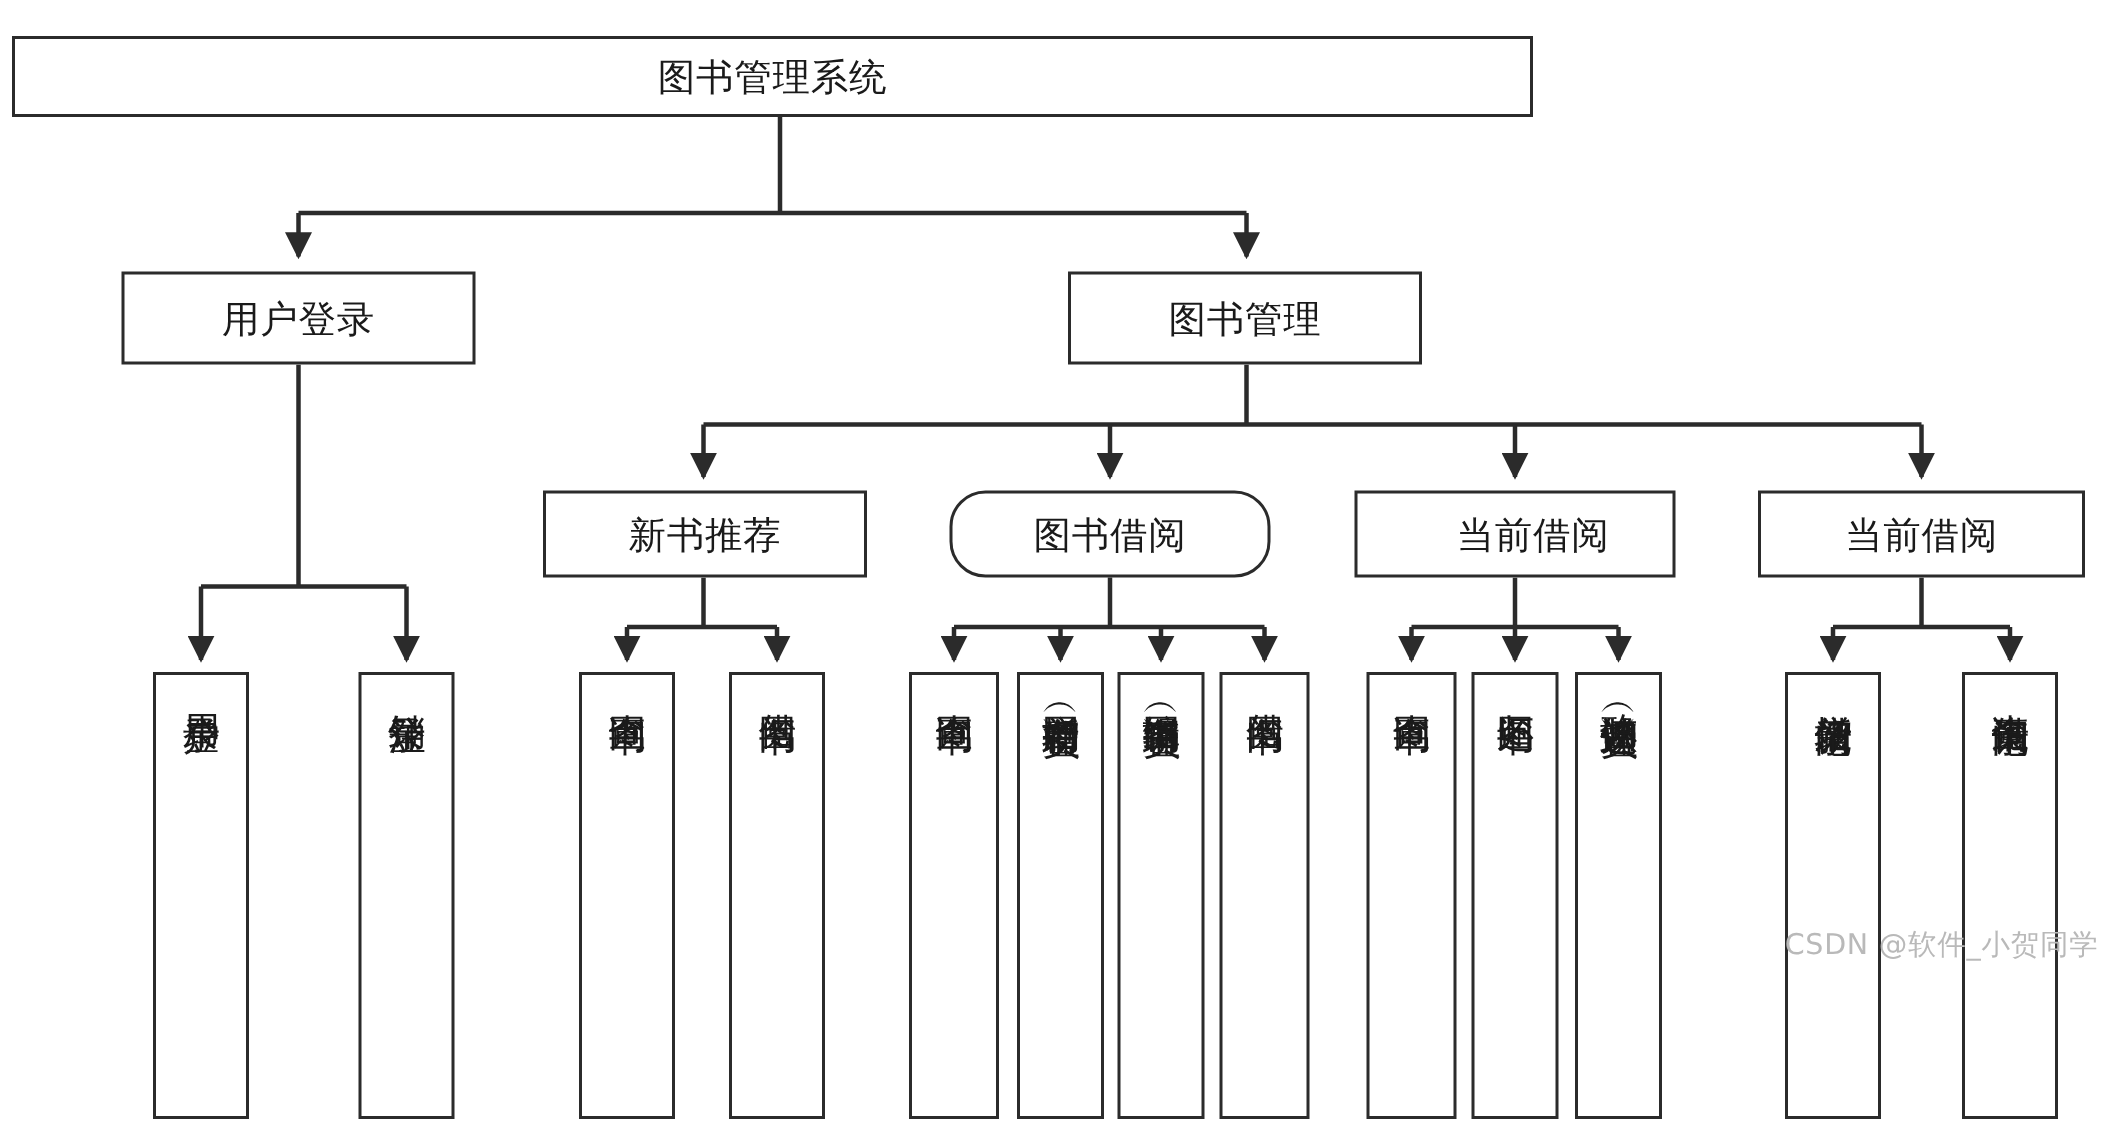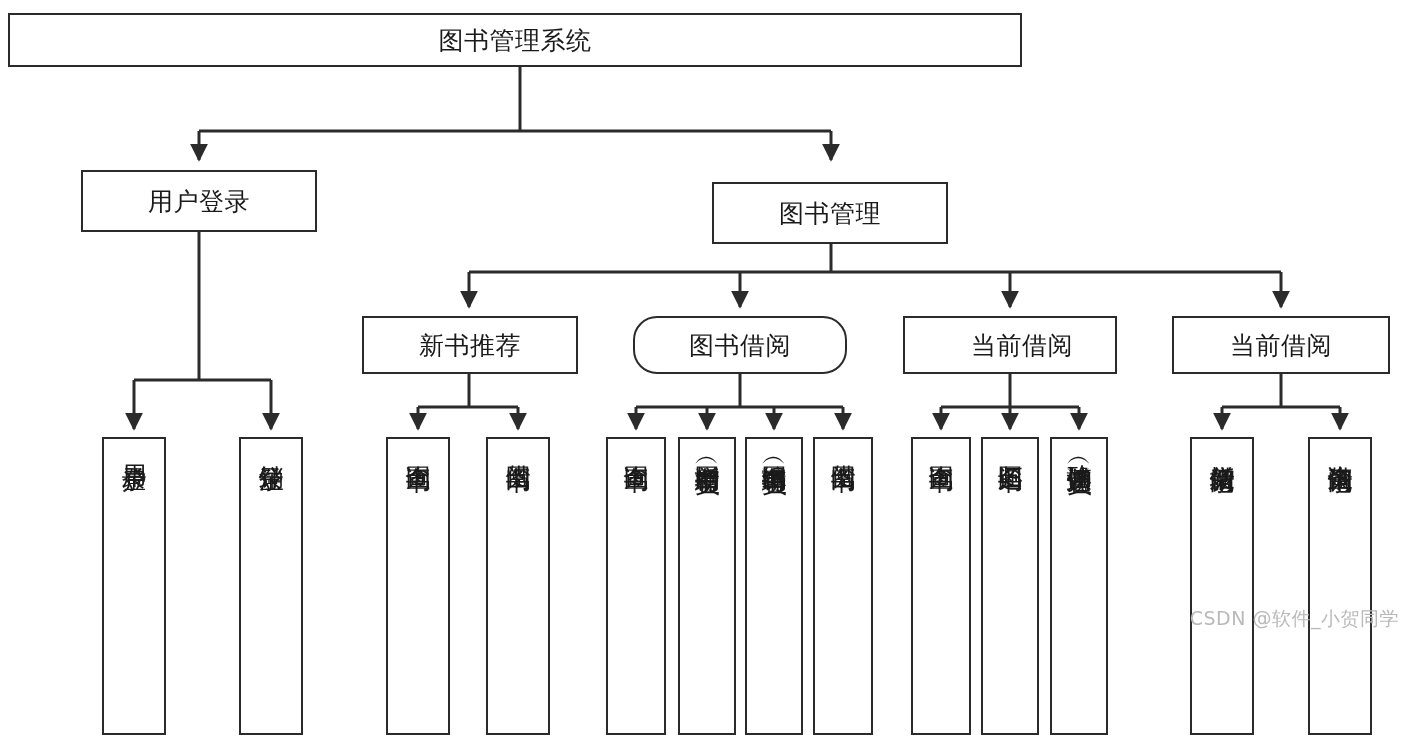--- a/index.html
+++ b/index.html
@@ -10,21 +10,21 @@
   body {
     width: 1405px;
     height: 747px;
     position: relative;
     overflow: hidden;
     font-family: "DejaVu Sans", "Liberation Sans", sans-serif;
   }
   #diagram {
     position: absolute;
     left: 0;
-    top: 0;
+    top: 11px;
     width: 1405px;
     height: 638px;
   }
   svg.connectors {
     position: absolute;
     left: 0;
     top: 0;
     width: 1405px;
     height: 747px;
     pointer-events: none;
@@ -129,21 +129,21 @@
   </svg>
 
   <div class="node horizontal root" style="left:8px; top:13px; width:1014px; height:54px;">
     <span class="label">图书管理系统</span>
   </div>
 
   <div class="node horizontal" style="left:81px; top:170px; width:236px; height:62px;">
     <span class="label">用户登录</span>
   </div>
 
-  <div class="node horizontal" style="left:712px; top:170px; width:236px; height:62px;margin-top:12px;">
+  <div class="node horizontal" style="left:712px; top:170px; width:236px; height:62px;">
     <span class="label">图书管理</span>
   </div>
 
   <div class="node horizontal" style="left:362px; top:316px; width:216px; height:58px;">
     <span class="label">新书推荐</span>
   </div>
 
   <div class="node horizontal" style="left:633px; top:316px; width:214px; height:58px;border-radius:24px;">
     <span class="label">图书借阅</span>
   </div>

